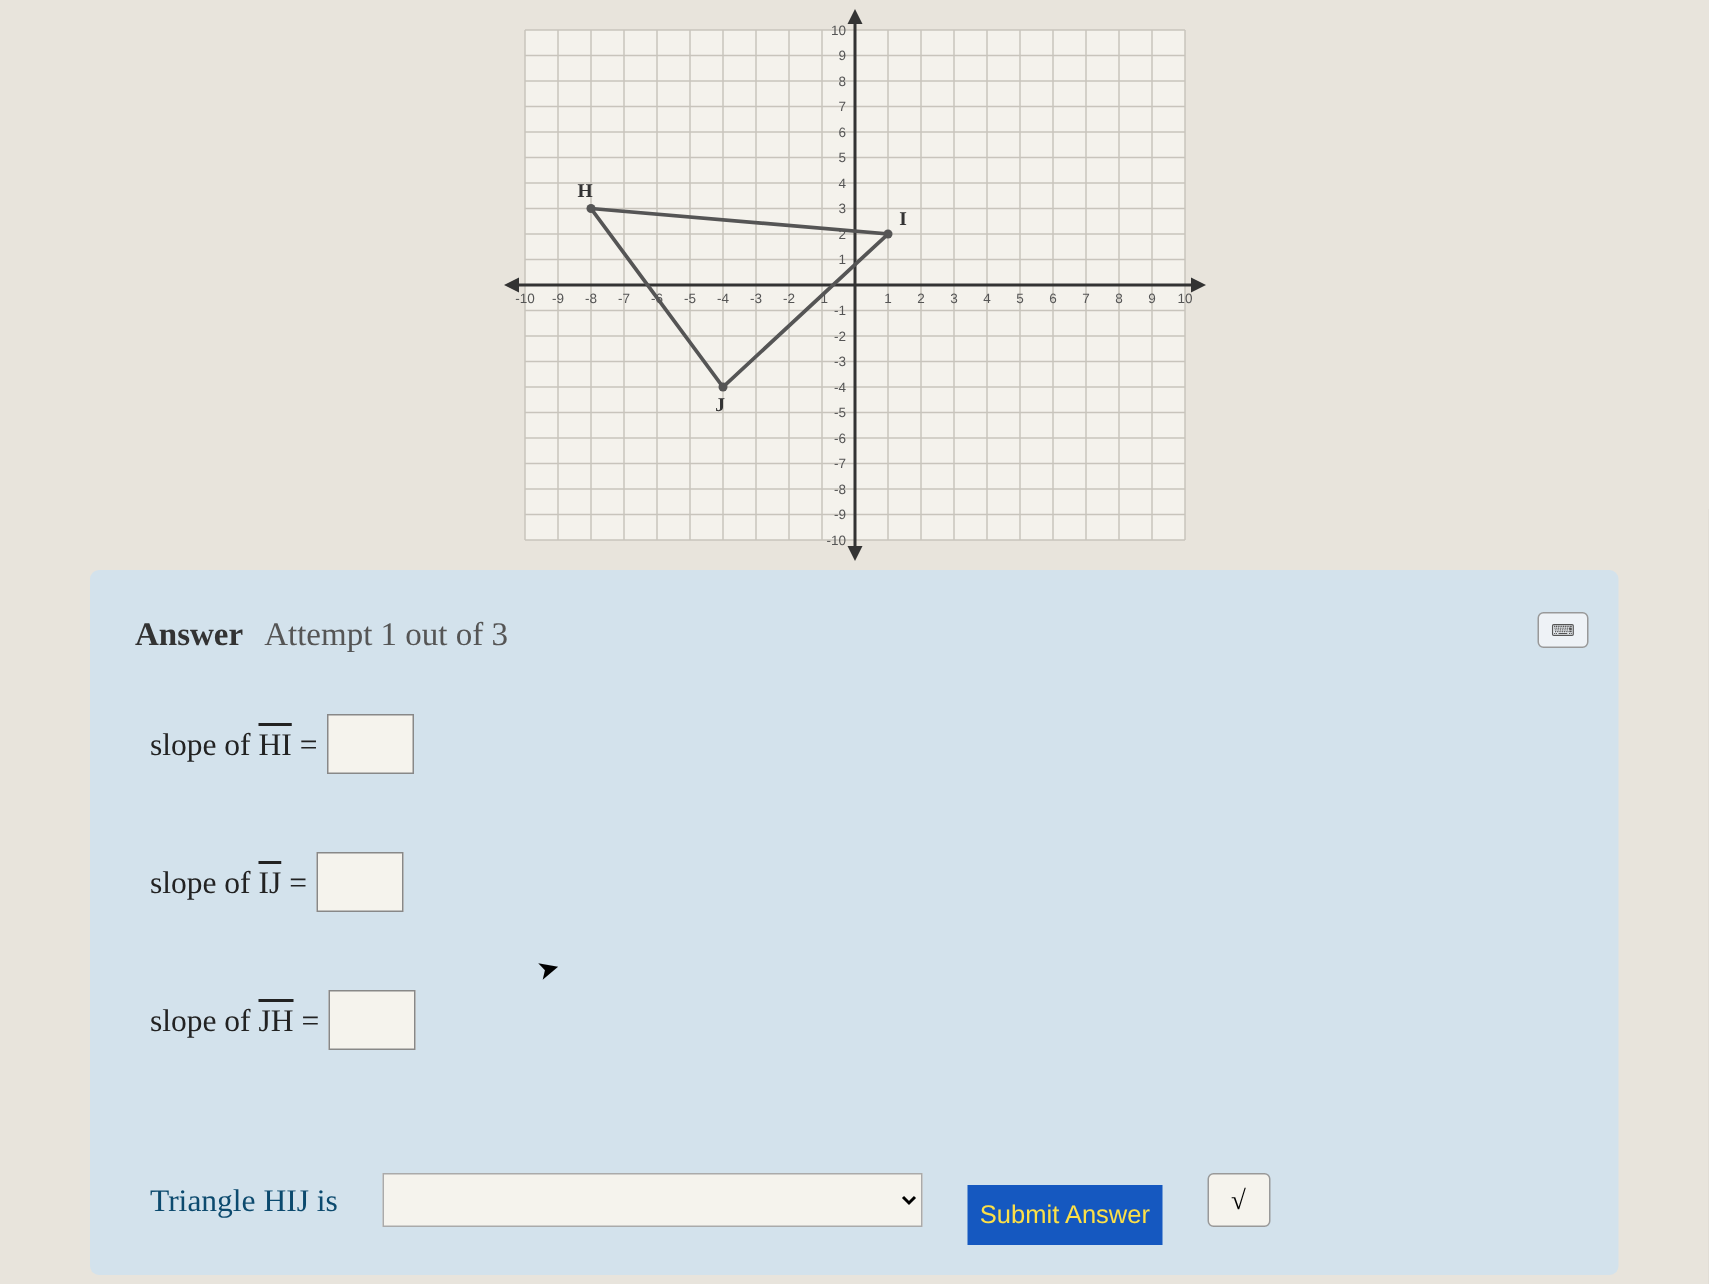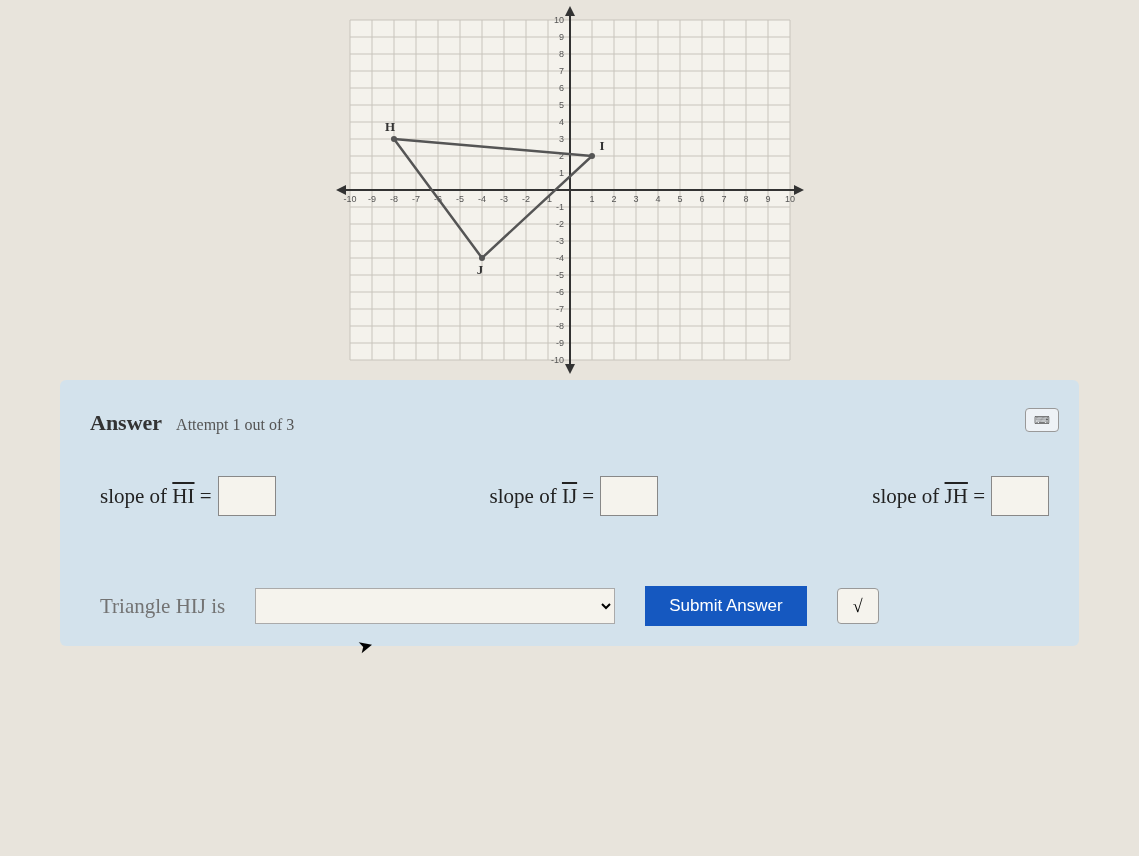--- a/index.html
+++ b/index.html
@@ -34,37 +34,38 @@
   padding: 30px 30px 20px 30px;
   position: relative;
 }
 .answer-header {
   display: flex;
   align-items: baseline;
   gap: 14px;
   margin-bottom: 40px;
 }
 .answer-title { font-weight: bold; font-size: 22px; color: #333; }
-.attempt { font-size: 16px; color: #555; }
+.attempt { font-size: 22px; color: #555; }
 .kb-icon {
   position: absolute;
   right: 20px; top: 28px;
   width: 34px; height: 24px;
   background: #eef2f6;
   border: 1px solid #999;
   border-radius: 4px;
   display: flex; align-items: center; justify-content: center;
   font-size: 11px; color: #555;
 }
 .row {
   display: flex;
-  justify-content: space-between;
-  gap: 80px;
+  justify-content: center;
+  gap: 52px;
   margin-bottom: 35px;
   padding-left: 10px;
+  flex-direction: column;
 }
 .field {
   display: flex;
   align-items: center;
   font-size: 21px;
   color: #222;
   white-space: nowrap;
 }
 .overline {
   text-decoration: overline;
@@ -78,37 +79,38 @@
   background: #f5f3ed;
   font-size: 18px;
   text-align: center;
 }
 .bottom-row {
   display: flex;
   align-items: center;
   gap: 30px;
   padding-left: 10px;
 }
-.bottom-row .label { font-size: 21px; color: #737373; }
+.bottom-row .label { font-size: 21px; color: #0c4a6e; }
 .bottom-row select {
   width: 360px;
   height: 36px;
   border: 1px solid #aaa;
   background: #f5f3ed;
   font-size: 16px;
   padding: 0 8px;
 }
 .submit {
   background: #1558c0;
-  color: #ffffff;
+  color: #fde047;
   border: none;
-  padding: 10px 24px;
+  padding: 10px 8px;
   font-size: 17px;
   font-family: Arial, sans-serif;
   cursor: pointer;
+  margin-top: 20px;
 }
 .sqrt-btn {
   width: 42px; height: 36px;
   background: #f5f3ed;
   border: 1px solid #999;
   border-radius: 4px;
   font-size: 18px;
   display: flex; align-items: center; justify-content: center;
   cursor: pointer;
 }

